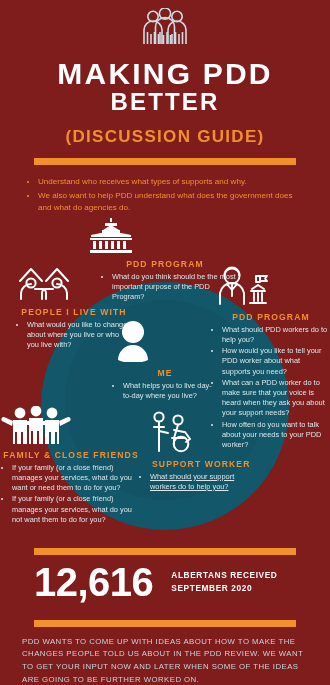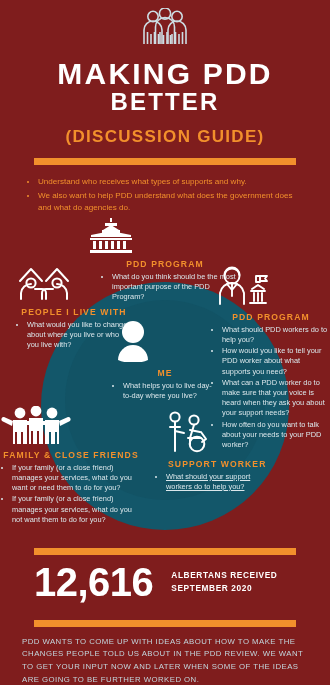--- a/index.html
+++ b/index.html
@@ -88,21 +88,21 @@
   #node-pdd-program{ left:88px; top:2px;  width:154px; }
   #node-pdd-program ul{ margin-left:24px; }
   #node-people{ left:16px;  top:48px; width:116px; }
   #node-people ul{ margin-left:11px; }
   #node-worker{ left:212px; top:50px; width:118px; }
   #node-worker ul{ margin-left:10px; }
   #node-me{ left:113px; top:104px; width:104px; }
   #node-me ul{ margin-left:10px; }
   #node-family{ left:0px; top:190px; width:142px; }
   #node-family ul{ margin-left:12px; }
-  #node-support{ left:150px; top:195px; width:125px; }
+  #node-support{ left:134px; top:195px; width:125px; }
   #node-support ul{ margin-left:16px;text-decoration:underline; }
   #node-support h3{ text-align:left; margin-left:18px; }
   #node-support .icon{ margin-left:16px; }
 
   
   .stats{ position:relative; z-index:2; margin-top:2px; }
   .stats .bar{
     width:262px; height:7px; background:#f2902c; margin:0 auto;
   }
   .stats .row{

